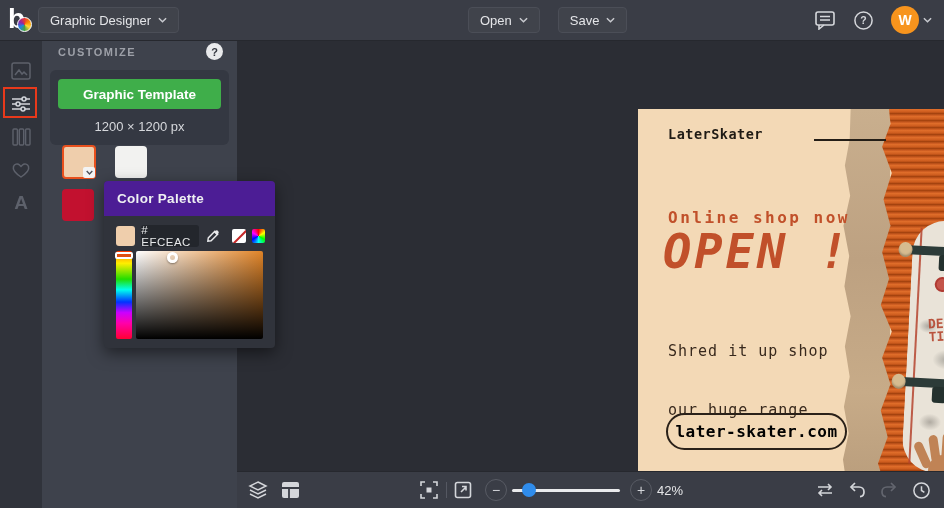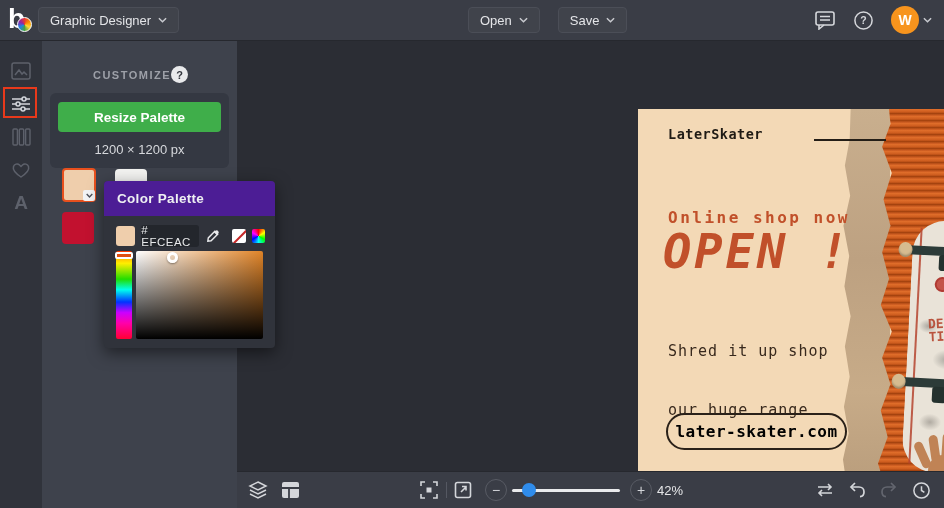--- a/index.html
+++ b/index.html
@@ -33,21 +33,21 @@
   .rail-item{width:42px;height:33px;display:flex;align-items:center;justify-content:center;
              color:#5d616b;cursor:pointer;}
   .rail-item.sel{color:#d3d5da;position:relative;}
   .rail-item.sel:after{content:"";position:absolute;left:3px;top:0px;width:34px;height:31px;
              border:2px solid #e8391b;box-sizing:border-box;}
   .rail-item.txt{font-size:19px;font-weight:bold;font-family:"Liberation Sans",sans-serif;}
   .rail-pad{height:14px;}
 
   
   .panel{position:absolute;left:42px;top:40px;width:195px;height:468px;background:#3e424c;z-index:30;}
-  .panel-head{display:flex;align-items:center;justify-content:center;padding:26px 14px 10px 16px;}
+  .panel-head{display:flex;align-items:center;justify-content:space-between;padding:3px 14px 10px 16px;}
   .panel-title{color:#9da0a8;font-size:11px;letter-spacing:1.5px;font-weight:bold;}
   .help-dot{width:17px;height:17px;border-radius:50%;background:#e9eaec;color:#33363e;
             font-size:11px;font-weight:bold;display:flex;align-items:center;justify-content:center;cursor:pointer;}
   .card{margin:0 8px;background:#343842;border-radius:6px;padding:9px 8px 11px;}
   .green-btn{display:block;width:100%;height:30px;background:#3fae4a;border:none;border-radius:4px;
              color:#fff;font-size:13.5px;font-weight:bold;cursor:pointer;font-family:inherit;}
   .dims{text-align:center;color:#d6d8dc;font-size:13px;margin-top:10px;}
   .bg-label{color:#a7aab1;font-size:12.5px;margin:16px 0 8px 18px;}
   .swatch-grid{position:relative;margin-left:20px;}
   .swatch{position:absolute;width:32px;height:32px;border-radius:4px;cursor:pointer;}
@@ -229,21 +229,21 @@
     <span>A</span>
   </div>
 </div>
 
 <div class="panel">
   <div class="panel-head">
     <span class="panel-title">CUSTOMIZE</span>
     <span class="help-dot">?</span>
   </div>
   <div class="card">
-    <button class="green-btn">Resize Palette</button>
+    <button class="green-btn">Graphic Template</button>
     <div class="dims">1200 × 1200 px</div>
   </div>
   <div class="swatch-grid">
     <div class="swatch s0" style="background-color: rgb(239, 206, 172);">
       <span class="swatch-badge">
         <svg width="7" height="5" viewBox="0 0 10 6">
             <path d="M1 1l4 4 4-4" fill="none" stroke="#4b4e57" stroke-width="2"></path>
           </svg>
       </span>
     </div>

